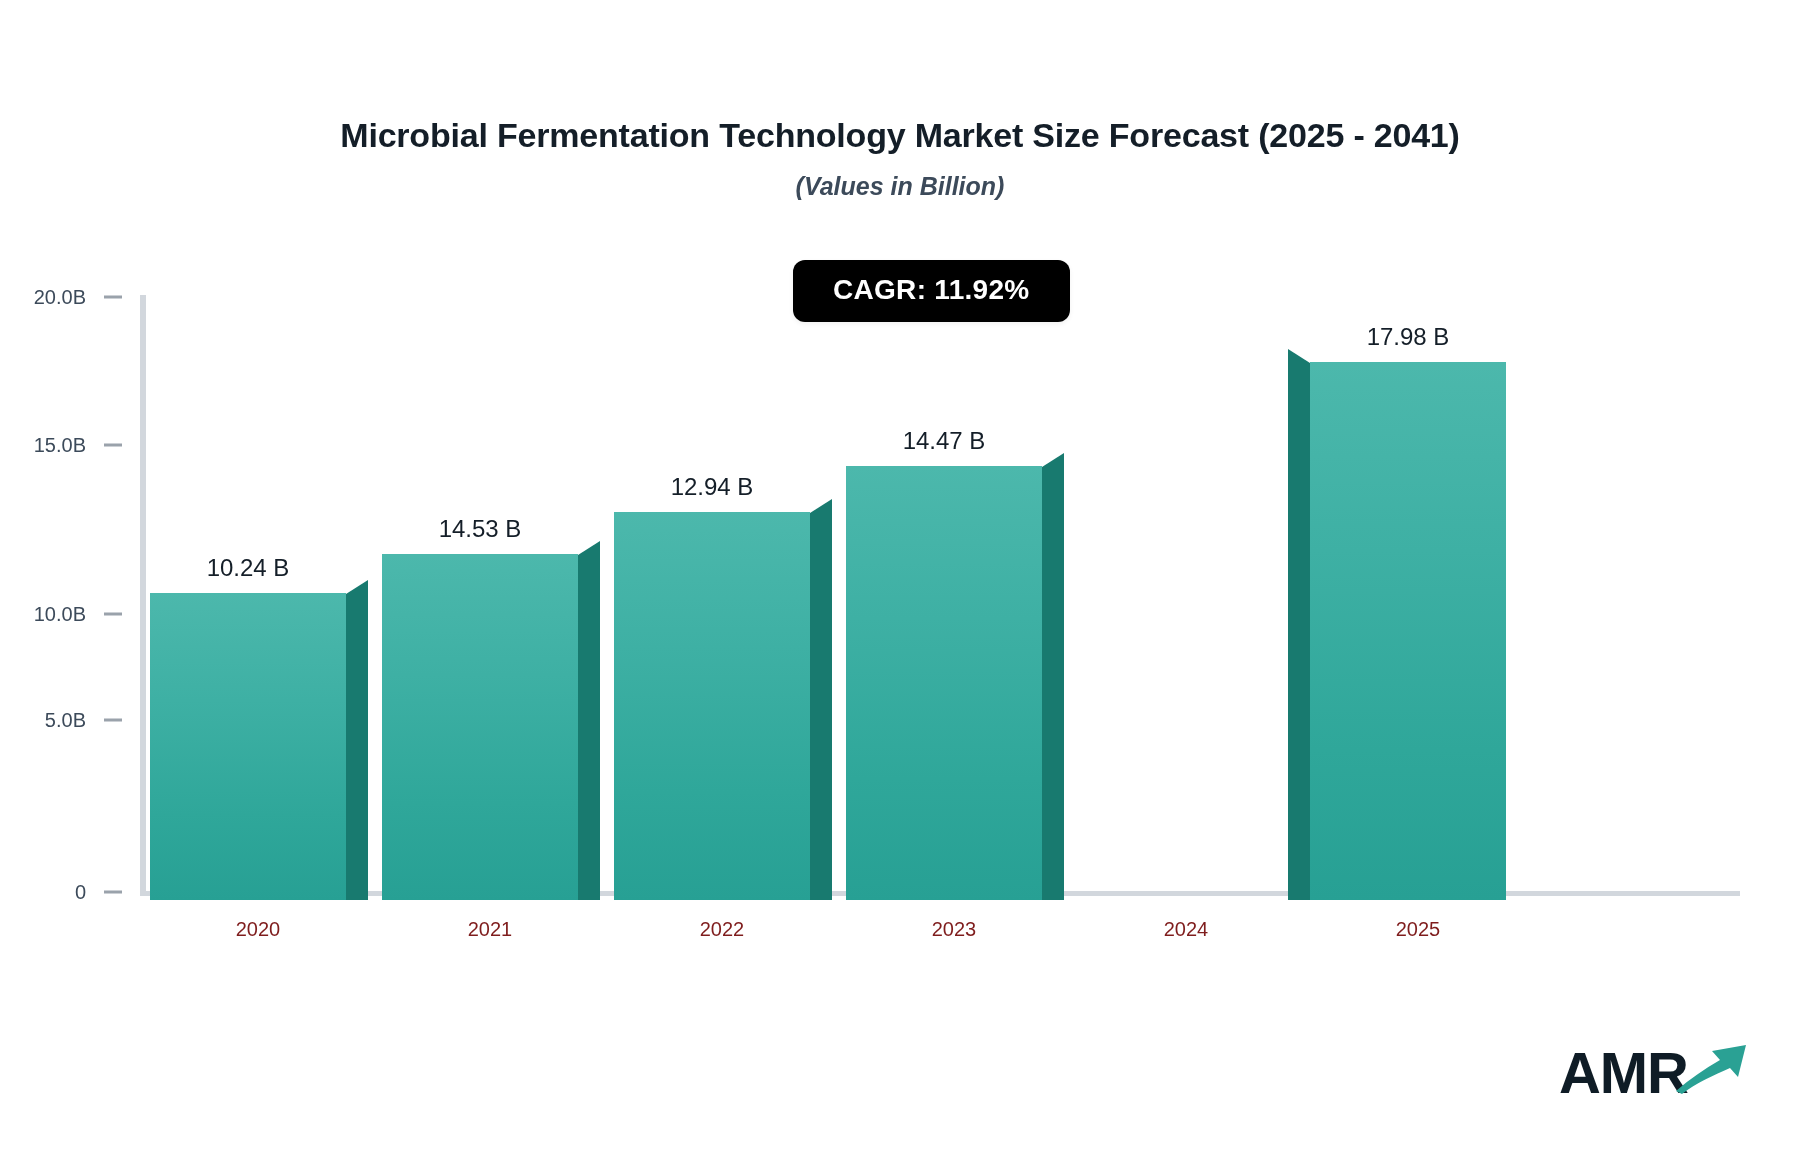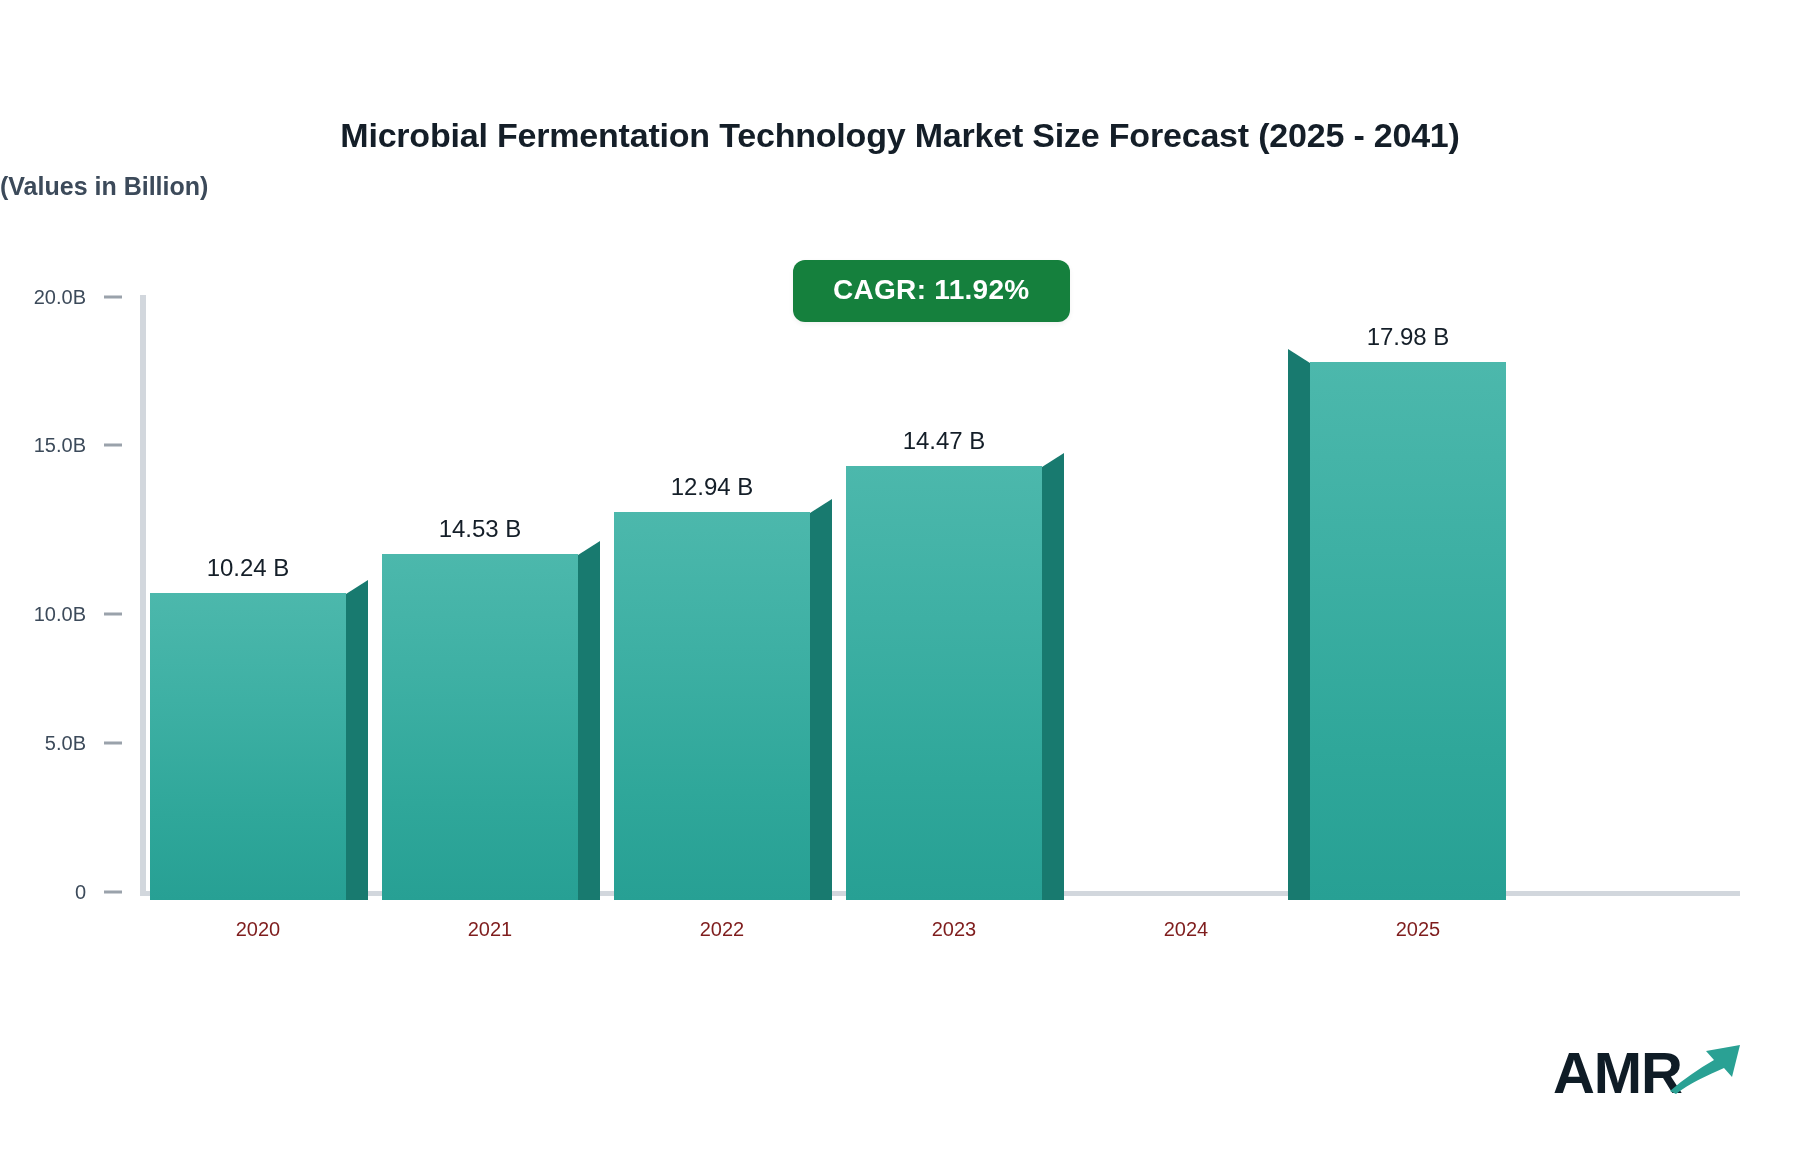--- a/index.html
+++ b/index.html
@@ -25,32 +25,34 @@
     text-align: center;
     font-size: 34px;
     font-weight: 700;
     color: #141e28;
     letter-spacing: -0.2px;
   }
   #chart-subtitle {
     position: absolute;
     left: 0; right: 0;
     top: 172px;
+    text-align: center;
     font-size: 25px;
     font-weight: 700;
     color: #3c4a5a;
+    font-style: italic;
   }
 
   
   #cagr-badge {
     position: absolute;
     left: 793px;
     top: 260px;
     padding: 16px 40px 18px 40px;
-    background: #15803d;
+    background: #000000;
     color: #ffffff;
     border-radius: 12px;
     font-size: 28px;
     font-weight: 700;
     letter-spacing: 0.3px;
     white-space: nowrap;
     box-shadow: 0 2px 5px rgba(0,0,0,0.06);
     line-height: 1;
     z-index: 40;
   }
@@ -156,21 +158,21 @@
     top: 918px;
     text-align: center;
     font-size: 20px;
     color: #7f1d1d;
     transform: translateX(-50%);
   }
 
   
   #amr-logo {
     position: absolute;
-    right: 54px;
+    right: 48px;
     bottom: 48px;
     display: flex;
     align-items: center;
     height: 70px;
   }
   #amr-wordmark {
     font-size: 58px;
     font-weight: 700;
     color: #0f1c26;
     letter-spacing: -1px;
@@ -188,21 +190,21 @@
 
   <div id="chart-title">Microbial Fermentation Technology Market Size Forecast (2025 - 2041)</div>
   <div id="chart-subtitle">(Values in Billion)</div>
 
   <div id="cagr-badge">CAGR: 11.92%</div>
 
   <div id="y-labels">
     <div class="y-tick" style="top:7px;"><span class="ytxt">20.0B</span><span class="ydash"></span></div>
     <div class="y-tick" style="top:155px;"><span class="ytxt">15.0B</span><span class="ydash"></span></div>
     <div class="y-tick" style="top:304px;margin-top:20px;"><span class="ytxt">10.0B</span><span class="ydash"></span></div>
-    <div class="y-tick" style="top:453px;margin-left:36px;"><span class="ytxt">5.0B</span><span class="ydash"></span></div>
+    <div class="y-tick" style="top:430px;margin-left:36px;"><span class="ytxt">5.0B</span><span class="ydash"></span></div>
     <div class="y-tick" style="top:602px;"><span class="ytxt">0</span><span class="ydash"></span></div>
   </div>
 
   <div id="plot">
     <div id="y-axis-spine"></div>
     <div id="x-axis-spine"></div>
 
     <div class="bar-group" style="left:10px; width:218px; height:601px;">
       <div class="side-right" style="left:196px; height:320px;"></div>
       <div class="bar-body" style="width:196px; height:307px;"></div>

